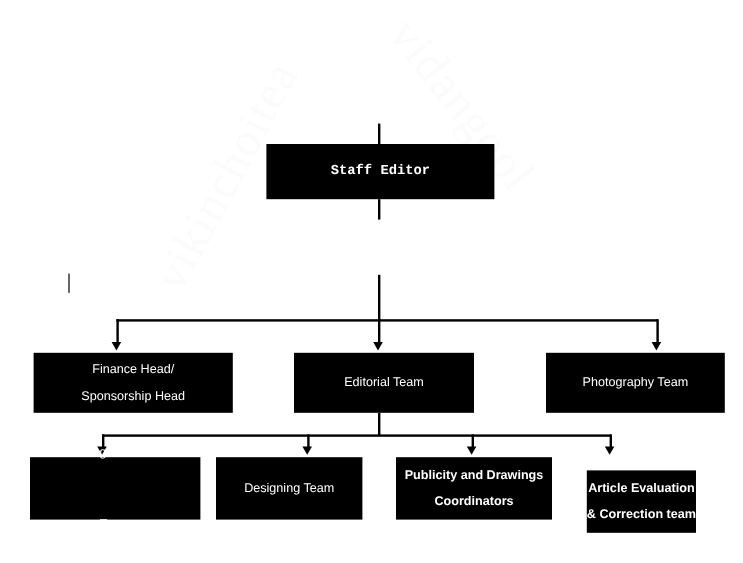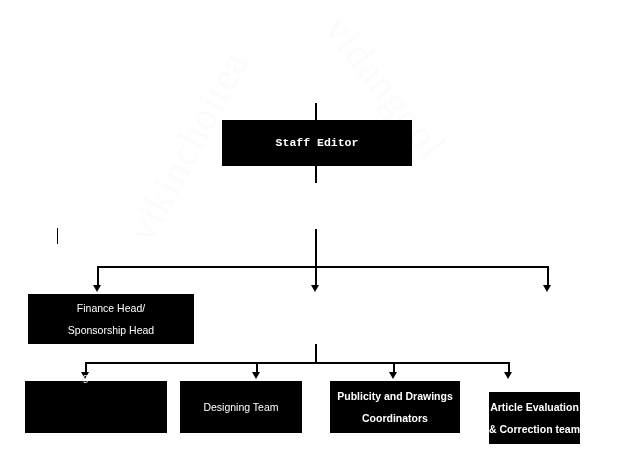--- a/index.html
+++ b/index.html
@@ -119,21 +119,27 @@
   <div class="vline" style="left:315px; top:266px; height:22px;"></div>
   <div class="arrow" style="left:311px; top:285px;"></div>
   <div class="vline" style="left:547px; top:266px; height:22px;"></div>
   <div class="arrow" style="left:543px; top:285px;"></div>
 
   <div class="node" style="left:28px; top:294px; width:166px; height:50px;align-items:center;">
     <span class="line s11 t-reg">Finance Head/</span>
     <span class="line s11 t-reg">Sponsorship Head</span>
   </div>
 
+  <div class="node" style="left:245px; top:294px; width:150px; height:50px;">
+    <span class="line s11 t-reg">Editorial Team</span>
+  </div>
 
+  <div class="node" style="left:455px; top:294px; width:149px; height:50px;">
+    <span class="line s11 t-reg">Photography Team</span>
+  </div>
 
   <div class="vline" style="left:315px; top:344px; height:19px;"></div>
   <div class="hline" style="left:85px; top:362px; width:424px;"></div>
   <div class="vline" style="left:85px; top:362px; height:12px;"></div>
   <div class="arrow" style="left:81px; top:372px;"></div>
   <div class="vline" style="left:256px; top:362px; height:12px;"></div>
   <div class="arrow" style="left:252px; top:372px;"></div>
   <div class="vline" style="left:393px; top:362px; height:12px;"></div>
   <div class="arrow" style="left:389px; top:372px;"></div>
   <div class="vline" style="left:508px; top:362px; height:12px;"></div>

